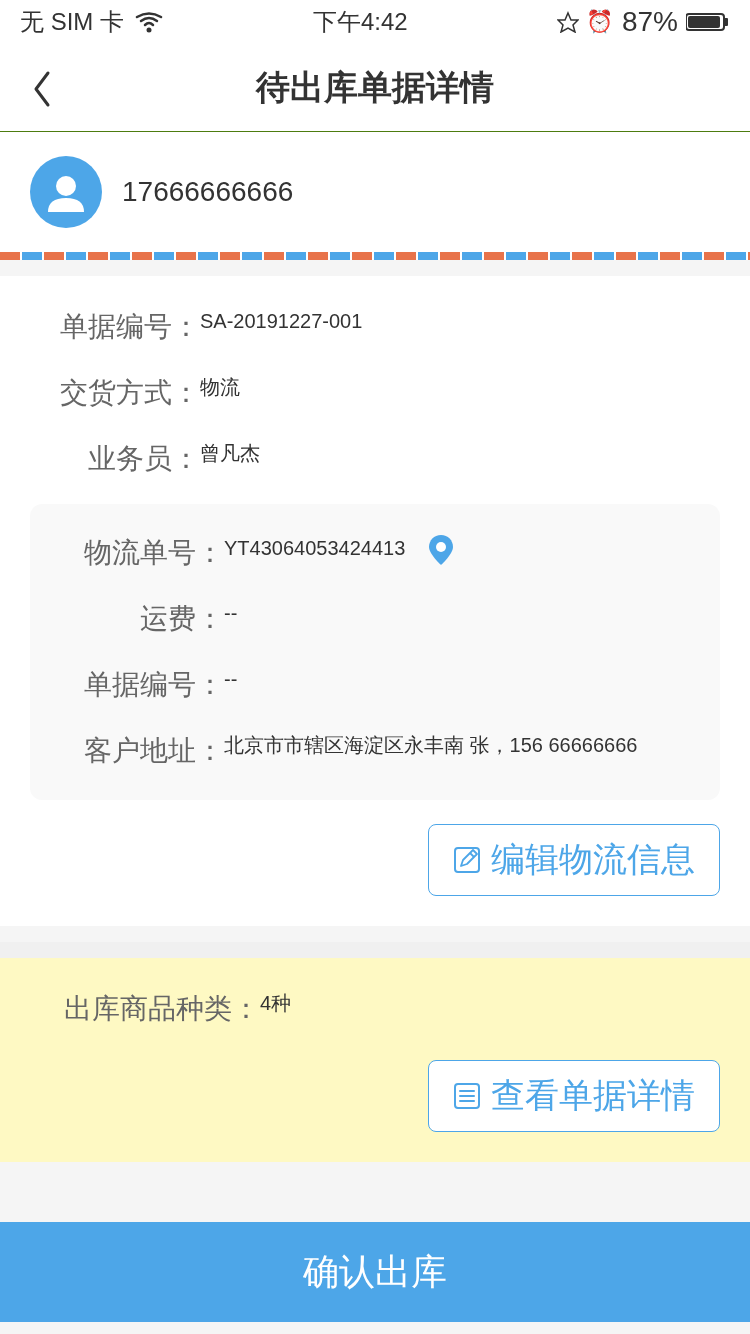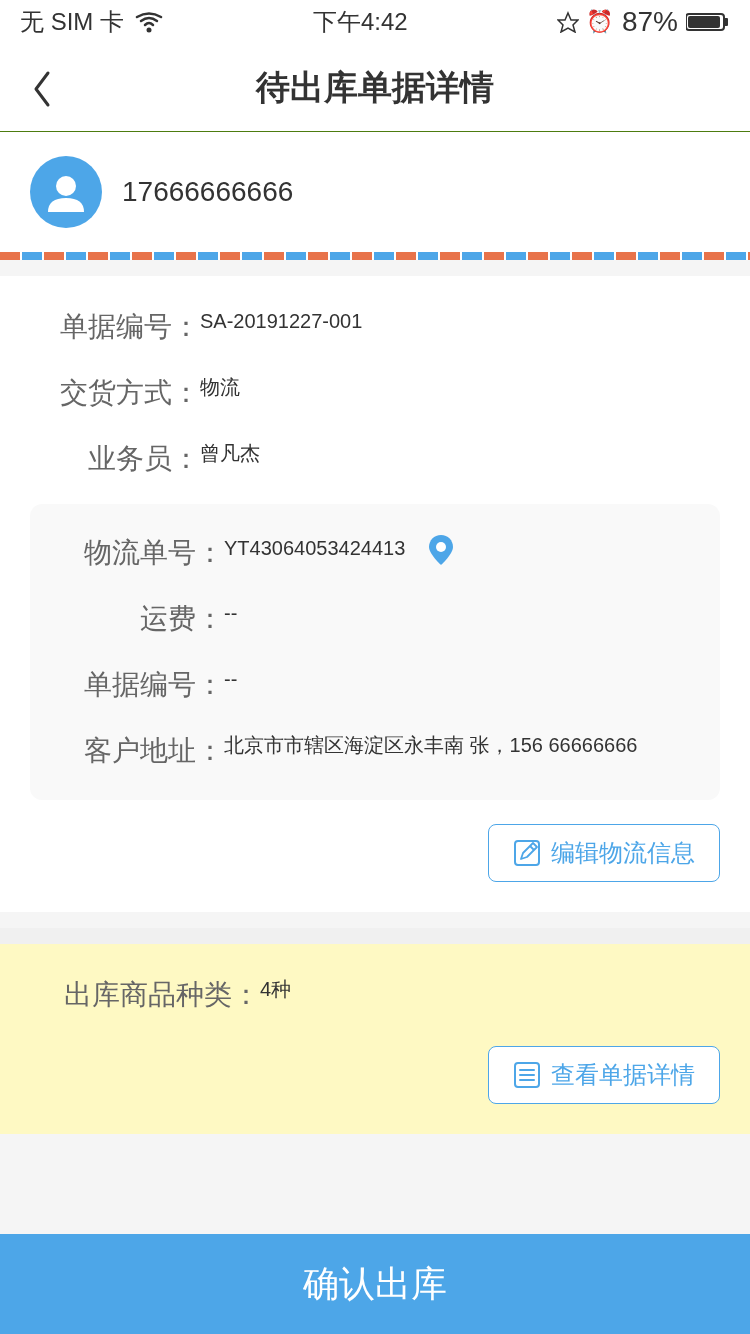--- a/index.html
+++ b/index.html
@@ -128,21 +128,21 @@
       display: flex;
       align-items: center;
       justify-content: flex-end;
       margin-top: 24px;
     }
     .btn-outline {
       border: 1.5px solid #4da6e8;
       border-radius: 8px;
       padding: 12px 24px;
       color: #4da6e8;
-      font-size: 24px;
+      font-size: 34px;
       background: #fff;
       display: flex;
       align-items: center;
       gap: 10px;
       cursor: pointer;
     }
 
     
     .gray-divider {
       width: 750px;
@@ -162,21 +162,21 @@
     .view-detail-btn {
       display: flex;
       align-items: center;
       justify-content: flex-end;
       margin-top: 30px;
     }
 
     
     .confirm-area {
       position: fixed;
-      bottom: 0;
+      bottom: 12px;
       left: 0;
       width: 750px;
       height: 100px;
       background: #4da6e8;
       display: flex;
       align-items: center;
       justify-content: center;
       cursor: pointer;
     }
     .confirm-text {

